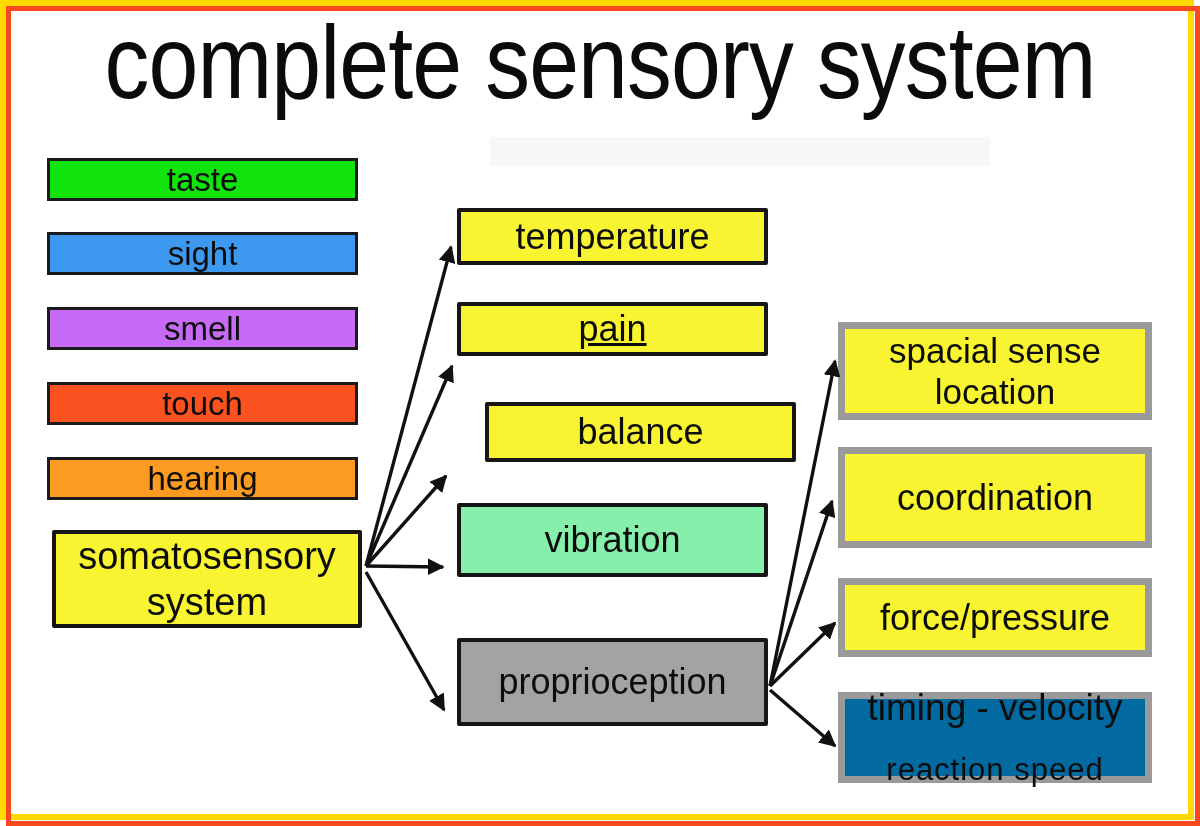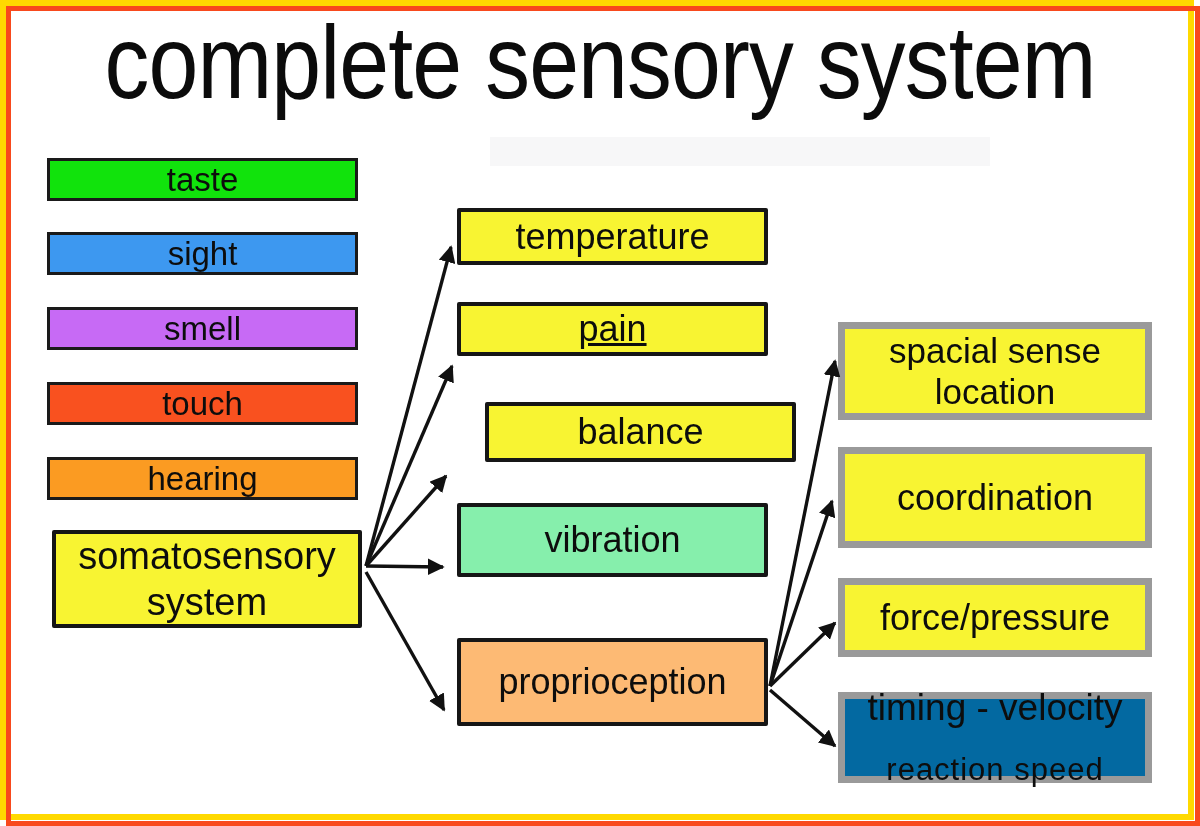--- a/index.html
+++ b/index.html
@@ -83,21 +83,21 @@
   </div>
   <div class="box mid mid-1" style="background-color: rgb(248, 244, 50);">
     <span>pain</span>
   </div>
   <div class="box mid mid-2" style="background-color: rgb(248, 244, 50); margin-left: 28px;">
     <span>balance</span>
   </div>
   <div class="box mid mid-3" style="background-color: #86efac;">
     <span>vibration</span>
   </div>
-  <div class="box mid mid-4" style="background-color: #fdba74;">
+  <div class="box mid mid-4" style="background-color: #a3a3a3;">
     <span>proprioception</span>
   </div>
 
   <div class="box rbx rbx-0" style="background-color: rgb(248, 244, 50);">
     <span class="l1">spacial sense</span>
     <span class="l2">location</span>
   </div>
   <div class="box rbx rbx-1" style="background-color: rgb(248, 244, 50);">
     <span>coordination</span>
   </div>

